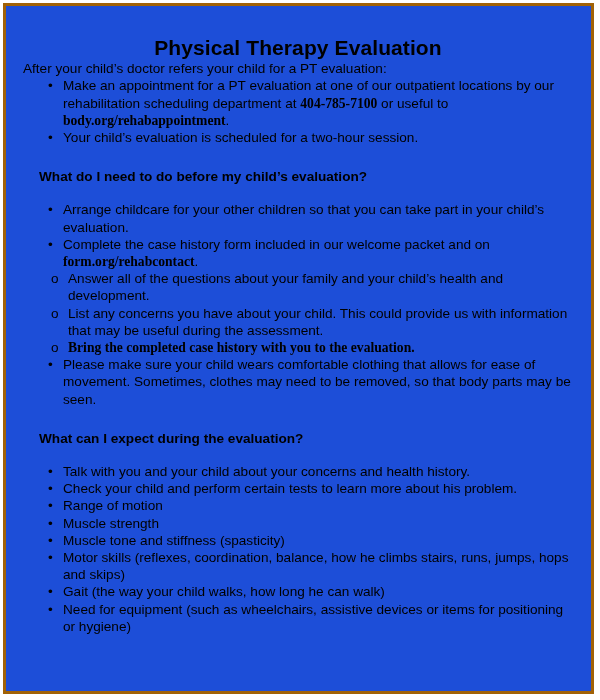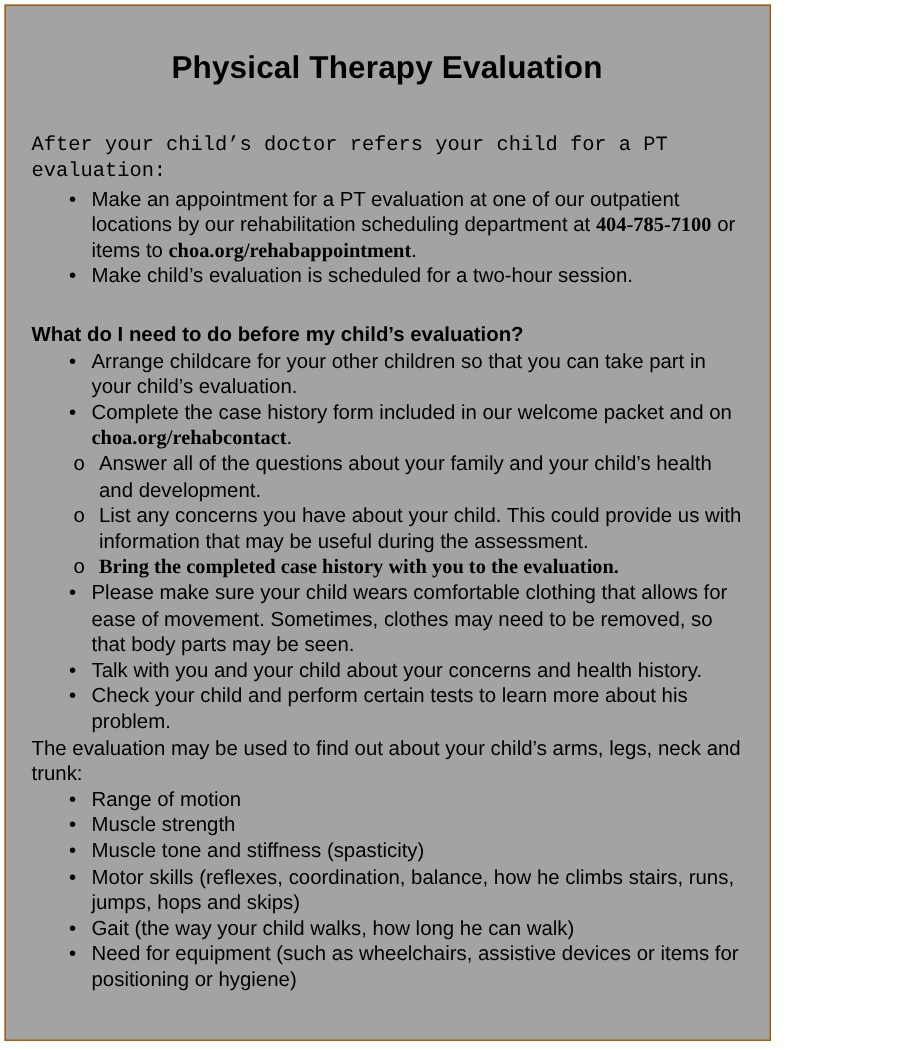--- a/index.html
+++ b/index.html
@@ -10,24 +10,24 @@
   body {
     width: 600px;
     height: 700px;
     overflow: hidden;
     font-family: "Liberation Sans", sans-serif;
   }
   #page {
     position: absolute;
     left: 3px;
     top: 3px;
-    width: 511px;
+    width: 591px;
     height: 691px;
-    background: #a3a3a3;
-    border: 1px solid #a16207;
+    background: #1d4ed8;
+    border: 3px solid #a16207;
     box-sizing: border-box;
     overflow: hidden;
   }
   #content {
     padding: 0 18px 0 17px;
     color: #000000;
   }
   .doc-title {
     text-align: center;
     font-size: 21px;
@@ -35,28 +35,26 @@
     letter-spacing: 0.1px;
     margin: 30px 0 0 0;
     line-height: 1.15;
   }
   .para {
     font-size: 13.6px;
     line-height: 17.2px;
     margin: 0;
   }
   .para.lead {
-    margin-top: 31px;
-    font-family: Liberation Mono, monospace;
   }
   .section-head {
     font-size: 13.6px;
     line-height: 17.2px;
     font-weight: bold;
-    margin: 0;
+    margin: 16px;
   }
   .gap-before {
     margin-top: 22px;
   }
   ul.lvl1 {
     list-style: none;
     margin: 0;
     padding: 0;
   }
   ul.lvl1 > li {
@@ -101,38 +99,38 @@
 <div id="page">
   <div id="content">
 
     <h1 class="doc-title">Physical Therapy Evaluation</h1>
 
     <p class="para lead">After your child’s doctor refers your child for a PT evaluation:</p>
 
     <ul class="lvl1">
       <li>
         <span class="bullet">•</span>
-        <span class="hangtext"><span>Make an appointment for a PT evaluation at one of our outpatient locations by our rehabilitation scheduling department at </span><span class="b">404-785-7100</span><span> or items to </span><span class="b">choa.org/rehabappointment</span><span>.</span></span>
-      </li>
-      <li>
-        <span class="bullet">•</span>
-        <span class="hangtext">Make child’s evaluation is scheduled for a two-hour session.</span>
+        <span class="hangtext"><span>Make an appointment for a PT evaluation at one of our outpatient locations by our rehabilitation scheduling department at </span><span class="b">404-785-7100</span><span> or useful to </span><span class="b">body.org/rehabappointment</span><span>.</span></span>
+      </li>
+      <li>
+        <span class="bullet">•</span>
+        <span class="hangtext">Your child’s evaluation is scheduled for a two-hour session.</span>
       </li>
     </ul>
 
     <h2 class="section-head gap-before">What do I need to do before my child’s evaluation?</h2>
 
     <ul class="lvl1">
       <li>
         <span class="bullet">•</span>
         <span class="hangtext">Arrange childcare for your other children so that you can take part in your child’s evaluation.</span>
       </li>
       <li>
         <span class="bullet">•</span>
-        <span class="hangtext"><span>Complete the case history form included in our welcome packet and on </span><span class="b">choa.org/rehabcontact</span><span>.</span></span>
+        <span class="hangtext"><span>Complete the case history form included in our welcome packet and on </span><span class="b">form.org/rehabcontact</span><span>.</span></span>
       </li>
     </ul>
 
     <ul class="lvl2">
       <li>
         <span class="bullet-o">o</span>
         <span class="hangtext">Answer all of the questions about your family and your child’s health and development.</span>
       </li>
       <li>
         <span class="bullet-o">o</span>
@@ -144,33 +142,33 @@
       </li>
     </ul>
 
     <ul class="lvl1">
       <li>
         <span class="bullet">•</span>
         <span class="hangtext">Please make sure your child wears comfortable clothing that allows for ease of movement. Sometimes, clothes may need to be removed, so that body parts may be seen.</span>
       </li>
     </ul>
 
+    <h2 class="section-head gap-before">What can I expect during the evaluation?</h2>
 
     <ul class="lvl1">
       <li>
         <span class="bullet">•</span>
         <span class="hangtext">Talk with you and your child about your concerns and health history.</span>
       </li>
       <li>
         <span class="bullet">•</span>
         <span class="hangtext">Check your child and perform certain tests to learn more about his problem.</span>
       </li>
     </ul>
 
-    <p class="para">The evaluation may be used to find out about your child’s arms, legs, neck and trunk:</p>
 
     <ul class="lvl1">
       <li>
         <span class="bullet">•</span>
         <span class="hangtext">Range of motion</span>
       </li>
       <li>
         <span class="bullet">•</span>
         <span class="hangtext">Muscle strength</span>
       </li>

